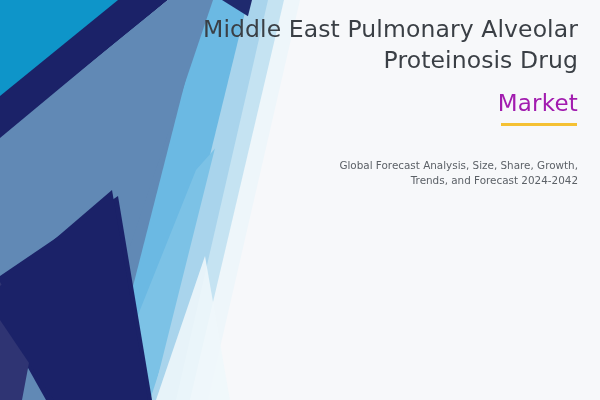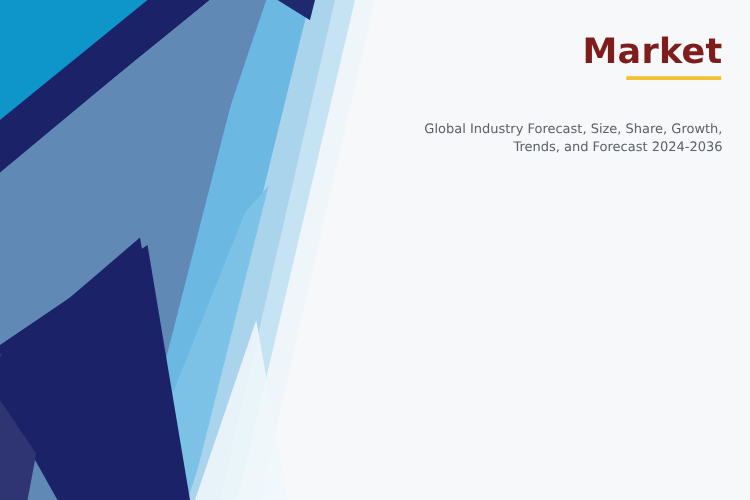--- a/index.html
+++ b/index.html
@@ -50,24 +50,24 @@
     padding: 0 0 0 40px;
   }
 
   #market-wrap {
     margin-top: 12px;
     display: block;
   }
 
   #market-word {
     display: inline-block;
-    font-size: 28px;
+    font-size: 23px;
     line-height: 30px;
-    font-weight: bold;
-    color: #7f1d1d;
+    font-weight: normal;
+    color: #a21caf;
     letter-spacing: 0.2px;
   }
 
   #market-underline {
     display: block;
     width: 76px;
     height: 2.6px;
     background: #f5c133;
     margin-left: auto;
     margin-top: 5px;
@@ -131,27 +131,32 @@
 
     <polygon points="205,256 230,400 156,400" fill="#eff7fb" opacity="0.88"></polygon>
 
     <polygon points="0,0 118,0 0,98" fill="#0e95c9"></polygon>
 
     <polygon points="118,0 166,0 0,138 0,96" fill="#1b2268"></polygon>
   </svg>
 
   <div id="text-block">
 
+    <h1 id="title">
+      <span>Middle East Pulmonary Alveolar</span>
+      <br>
+      <span>Proteinosis Drug</span>
+    </h1>
 
     <div id="market-wrap">
       <span id="market-word">Market</span>
       <span id="market-underline"></span>
     </div>
 
     <div id="subtitle">
-      <span>Global Industry Forecast, Size, Share, Growth,</span>
+      <span>Global Forecast Analysis, Size, Share, Growth,</span>
       <br>
-      <span>Trends, and Forecast 2024-2036</span>
+      <span>Trends, and Forecast 2024-2042</span>
     </div>
 
 
   </div>
 </div>
 
 </body></html>

